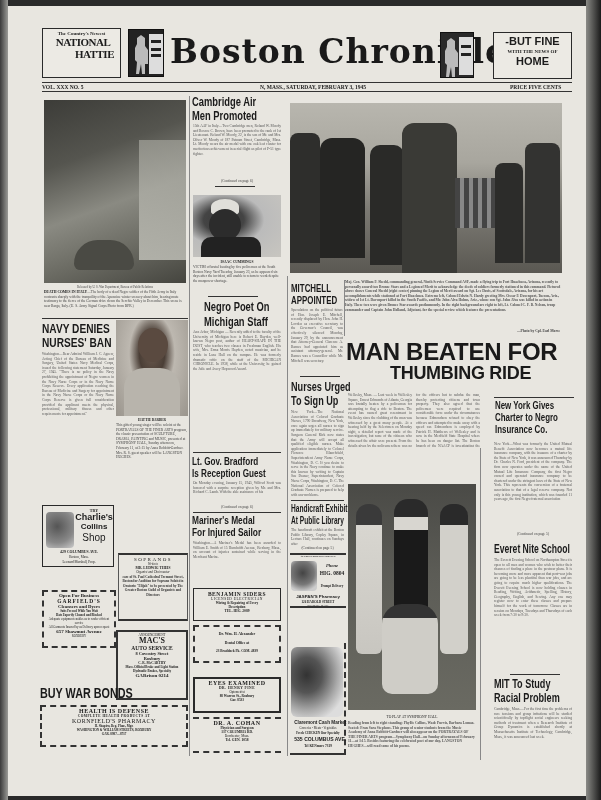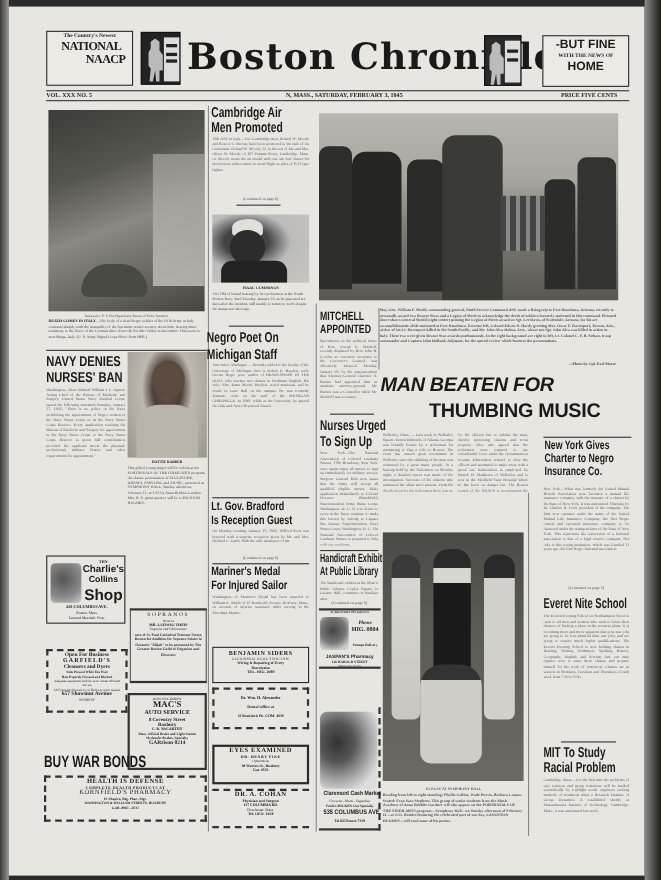--- a/index.html
+++ b/index.html
@@ -22,21 +22,21 @@
 </head>
 <body>
 
 <div class="edge-left"></div>
 <div class="page"></div>
 <div class="edge-right"></div>
 
 <div class="abs box" style="left:42px;top:28px;width:79px;height:50px;background:#eceae4;padding:2px;">
   <div class="center" style="font-size:5px;font-weight:bold;">The Country's Newest</div>
   <div style="font-size:11px;font-weight:bold;margin-left:3px;letter-spacing:-0.5px;text-align:center;">NATIONAL</div>
-  <div style="font-size:11px;font-weight:bold;text-align:right;padding-right:4px;letter-spacing:-0.5px;">NAACP</div>
+  <div style="font-size:11px;font-weight:bold;text-align:right;padding-right:4px;letter-spacing:-0.5px;">HATTIE</div>
 </div>
 <div class="abs" style="left:128px;top:29px;width:36px;height:48px;background:#222;border:1px solid #111;">
   <svg width="36" height="48" viewBox="0 0 36 48">
       <rect x="20" y="4" width="14" height="40" fill="#ddd"></rect>
       <path d="M8 8 l4 -3 l4 3 l0 8 l3 4 l0 14 l-3 0 l0 10 l-3 0 l-1 -10 l-2 10 l-3 0 l1 -12 l-2 -2 l0 -12 l2 -4z" fill="#bbb"></path>
       <rect x="22" y="10" width="10" height="3" fill="#222"></rect>
       <rect x="22" y="18" width="10" height="3" fill="#222"></rect>
       <rect x="22" y="24" width="10" height="3" fill="#222"></rect>
     </svg>
 </div>
@@ -81,21 +81,21 @@
   <div style="position:absolute;left:8px;top:48px;width:56px;height:48px;border-radius:20px 20px 0 0;background:#b8b4ac;"></div>
 </div>
 <div class="abs caption center" style="left:116px;top:418px;width:72px;font-size:3.4px;font-weight:bold;color:#222;">HATTIE BARBER</div>
 <div class="abs caption" style="left:116px;top:423px;width:72px;height:36px;overflow:hidden;">This gifted young singer will be soloist at the PORTRAYALS OF THE FINER ARTS program, the classic presentation of SCULPTURE, DRAMA, PAINTING and MUSIC, presented at SYMPHONY HALL, Sunday afternoon, February 11, at 3:15 by Anna Bobbitt-Gardner. Mrs. R. S. guest speaker will be LANGSTON HUGHES.</div>
 
 <div class="abs box" style="left:42px;top:505px;width:72px;height:62px;background:#e8e6e0;">
   <div class="abs" style="left:3px;top:6px;width:28px;height:36px;background:radial-gradient(circle at 40% 40%,#555,#888 60%,#ccc);border-radius:4px;"></div>
   <div class="abs center" style="left:32px;top:2px;width:38px;font-size:4px;font-weight:bold;">TRY</div>
   <div class="abs center" style="left:30px;top:6px;width:42px;font-size:9px;font-weight:bold;font-family:'Liberation Sans',sans-serif;">Charlie's</div>
   <div class="abs center" style="left:30px;top:16px;width:42px;font-size:8px;font-weight:bold;font-family:'Liberation Sans',sans-serif;">Collins</div>
-  <div class="abs center" style="left:30px;top:26px;width:42px;font-size:14px;font-weight:bold;font-family:'Liberation Sans',sans-serif;">Shop</div>
+  <div class="abs center" style="left:30px;top:26px;width:42px;font-size:10px;font-weight:normal;font-family:'Liberation Sans',sans-serif;">Shop</div>
   <div class="abs center" style="left:0;top:44px;width:72px;font-size:3.8px;font-weight:bold;">429 COLUMBUS AVE.</div>
   <div class="abs center" style="left:0;top:49px;width:72px;font-size:3.4px;">Boston, Mass.</div>
   <div class="abs center" style="left:0;top:54px;width:72px;font-size:3.4px;">Leonard Marshall, Prop.</div>
 </div>
 
 <div class="abs" style="left:118px;top:553px;width:70px;height:68px;border:1px solid #555;border-top:2px solid #333;border-bottom:2px solid #333;background:#e8e6e0;">
   <div class="center" style="font-size:5px;letter-spacing:1.5px;margin-top:2px;">SOPRANOS</div>
   <div class="center" style="font-size:3.2px;font-style:italic;">Write to</div>
   <div class="center" style="font-size:3.6px;font-weight:bold;">MR. LUDWIG THEIS</div>
   <div class="center" style="font-size:3.2px;font-style:italic;">Organist and Choirmaster</div>
@@ -148,21 +148,21 @@
 
 <div class="photo" style="left:193px;top:195px;width:88px;height:62px;background:radial-gradient(ellipse at 35% 40%,#3a3a3a 0%,#444 25%,#bbb 50%,#c8c6c0 100%);">
   <div style="position:absolute;left:18px;top:4px;width:28px;height:16px;border-radius:50% 50% 20% 20%;background:#e0dfda;"></div>
   <div style="position:absolute;left:16px;top:14px;width:32px;height:32px;border-radius:50%;background:#2c2c2c;"></div>
   <div style="position:absolute;left:8px;top:42px;width:60px;height:20px;background:#222;border-radius:10px 10px 0 0;"></div>
 </div>
 <div class="abs caption center" style="left:193px;top:260px;width:88px;font-weight:bold;color:#222;">ISAAC CUMMINGS</div>
 <div class="abs caption" style="left:193px;top:265px;width:88px;height:26px;overflow:hidden;">VICTIM of brutal beating by five policemen at the South Boston Navy Yard Tuesday, January 23, as he appeared six days after the incident, still unable to return to work despite the manpower shortage.</div>
 <div class="rule" style="left:208px;top:296px;width:50px;height:1px;"></div>
 
-<div class="abs hl" style="left:188px;top:300px;width:95px;">
+<div class="abs hl" style="left:204px;top:300px;width:95px;">
   <div style="font-size:13px;transform:scaleX(0.72);transform-origin:left;white-space:nowrap;">Negro Poet On</div>
   <div style="font-size:13px;transform:scaleX(0.72);transform-origin:left;white-space:nowrap;margin-top:2px;">Michigan Staff</div>
 </div>
 <div class="abs body-txt" style="left:193px;top:330px;width:88px;height:118px;overflow:hidden;">Ann Arbor, Michigan — Recently added to the faculty of the University of Michigan here is Robert E. Hayden, well-known Negro poet, author of HEART-SHAPE IN THE DUST, who teaches two classes in Freshman English. His wife, Mrs. Erma Morris Hayden, noted musician, and he reside in Lane Hall on the campus. He was formerly dramatic critic on the staff of the MICHIGAN CHRONICLE. In 1938, while at the University, he gained the Julie and Avery Hopwood Award.</div>
 <div class="rule" style="left:193px;top:452px;width:88px;height:1px;"></div>
 
 <div class="abs hl" style="left:192px;top:456px;width:95px;">
   <div style="font-size:11px;transform:scaleX(0.74);transform-origin:left;white-space:nowrap;">Lt. Gov. Bradford</div>
   <div style="font-size:11px;transform:scaleX(0.74);transform-origin:left;white-space:nowrap;margin-top:1px;">Is Reception Guest</div>
 </div>
@@ -219,22 +219,22 @@
 
 <div class="rule" style="left:287px;top:276px;width:1px;height:480px;background:#888;"></div>
 <div class="abs hl" style="left:291px;top:283px;width:55px;">
   <div style="font-size:11px;transform:scaleX(0.72);transform-origin:left;white-space:nowrap;">MITCHELL</div>
   <div style="font-size:11px;transform:scaleX(0.72);transform-origin:left;white-space:nowrap;margin-top:1px;">APPOINTED</div>
 </div>
 <div class="abs body-txt" style="left:291px;top:308px;width:52px;height:64px;overflow:hidden;">Speculation on the political future of Hon. Joseph E. Mitchell, recently displaced by Hon. John H. Lovden as executive secretary to the Governor's Council, was effectively silenced Monday, January 29, by the announcement that Attorney-General Clarence A. Barnes had appointed him as assistant attorney-general. Mr. Barnes was a Councillor while Mr. Mitchell was secretary.</div>
 <div class="rule" style="left:344px;top:280px;width:1px;height:56px;background:#888;"></div>
 <div class="rule" style="left:300px;top:376px;width:40px;height:1px;"></div>
 
-<div class="abs hl" style="left:346px;top:340px;font-size:18px;letter-spacing:-0.3px;white-space:nowrap;font-style:italic;">MAN BEATEN FOR</div>
-<div class="abs hl" style="left:390px;top:364px;font-size:18px;letter-spacing:-0.3px;white-space:nowrap;">THUMBING MUSIC</div>
+<div class="abs hl" style="left:346px;top:340px;font-size:24px;letter-spacing:-0.3px;white-space:nowrap;">MAN BEATEN FOR</div>
+<div class="abs hl" style="left:390px;top:364px;font-size:18px;letter-spacing:-0.3px;white-space:nowrap;">THUMBING RIDE</div>
 <div class="abs body-txt" style="left:348px;top:393px;width:64px;height:54px;overflow:hidden;">Wellesley, Mass. — Last week in Wellesley Square, Ernest Edmonds of Atlanta, Georgia was brutally beaten by a policeman for attempting to flag a ride to Boston. The event has caused great resentment in Wellesley since the clubbing of the man was witnessed by a great many people. At a hearing held by the Selectmen on Monday night, a detailed report was made of the investigation, but none of the citizens who witnessed the affair were present. From the details given by the policemen there was no other alternative</div>
 <div class="abs body-txt" style="left:416px;top:393px;width:64px;height:54px;overflow:hidden;">for the officers but to subdue the man, thereby protecting citizens and town property. They also agreed that the policemen were required to use considerable force under the circumstances because Edmondson refused to obey the officers and attempted to make away with a speed car. Edmondson is employed by Patrick H. Matthews of Wellesley and is now in the Medfield State Hospital where he has been on danger list. The Boston branch of the NAACP is investigating the case.</div>
 
 <div class="abs hl" style="left:291px;top:380px;width:55px;">
   <div style="font-size:13px;transform:scaleX(0.7);transform-origin:left;white-space:nowrap;">Nurses Urged</div>
   <div style="font-size:13px;transform:scaleX(0.7);transform-origin:left;white-space:nowrap;margin-top:1px;">To Sign Up</div>
 </div>
 <div class="abs body-txt" style="left:291px;top:410px;width:53px;height:86px;overflow:hidden;">New York—The National Association of Colored Graduate Nurses, 1790 Broadway, New York, once again urges all nurses to sign up immediately for military service. Surgeon General Kirk now states that the Army will accept all qualified eligible nurses. Make application immediately to Colonel Florence Blanchfield, Superintendent Army Nurse Corps, Washington, D. C. If you desire to serve in the Navy continue to make this known by writing to Captain Sue Dauser, Superintendent, Navy Nurse Corps, Washington, D. C. The National Association of Colored Graduate Nurses is prepared to help with any problems.</div>
 <div class="rule" style="left:291px;top:500px;width:53px;height:1px;"></div>
 

